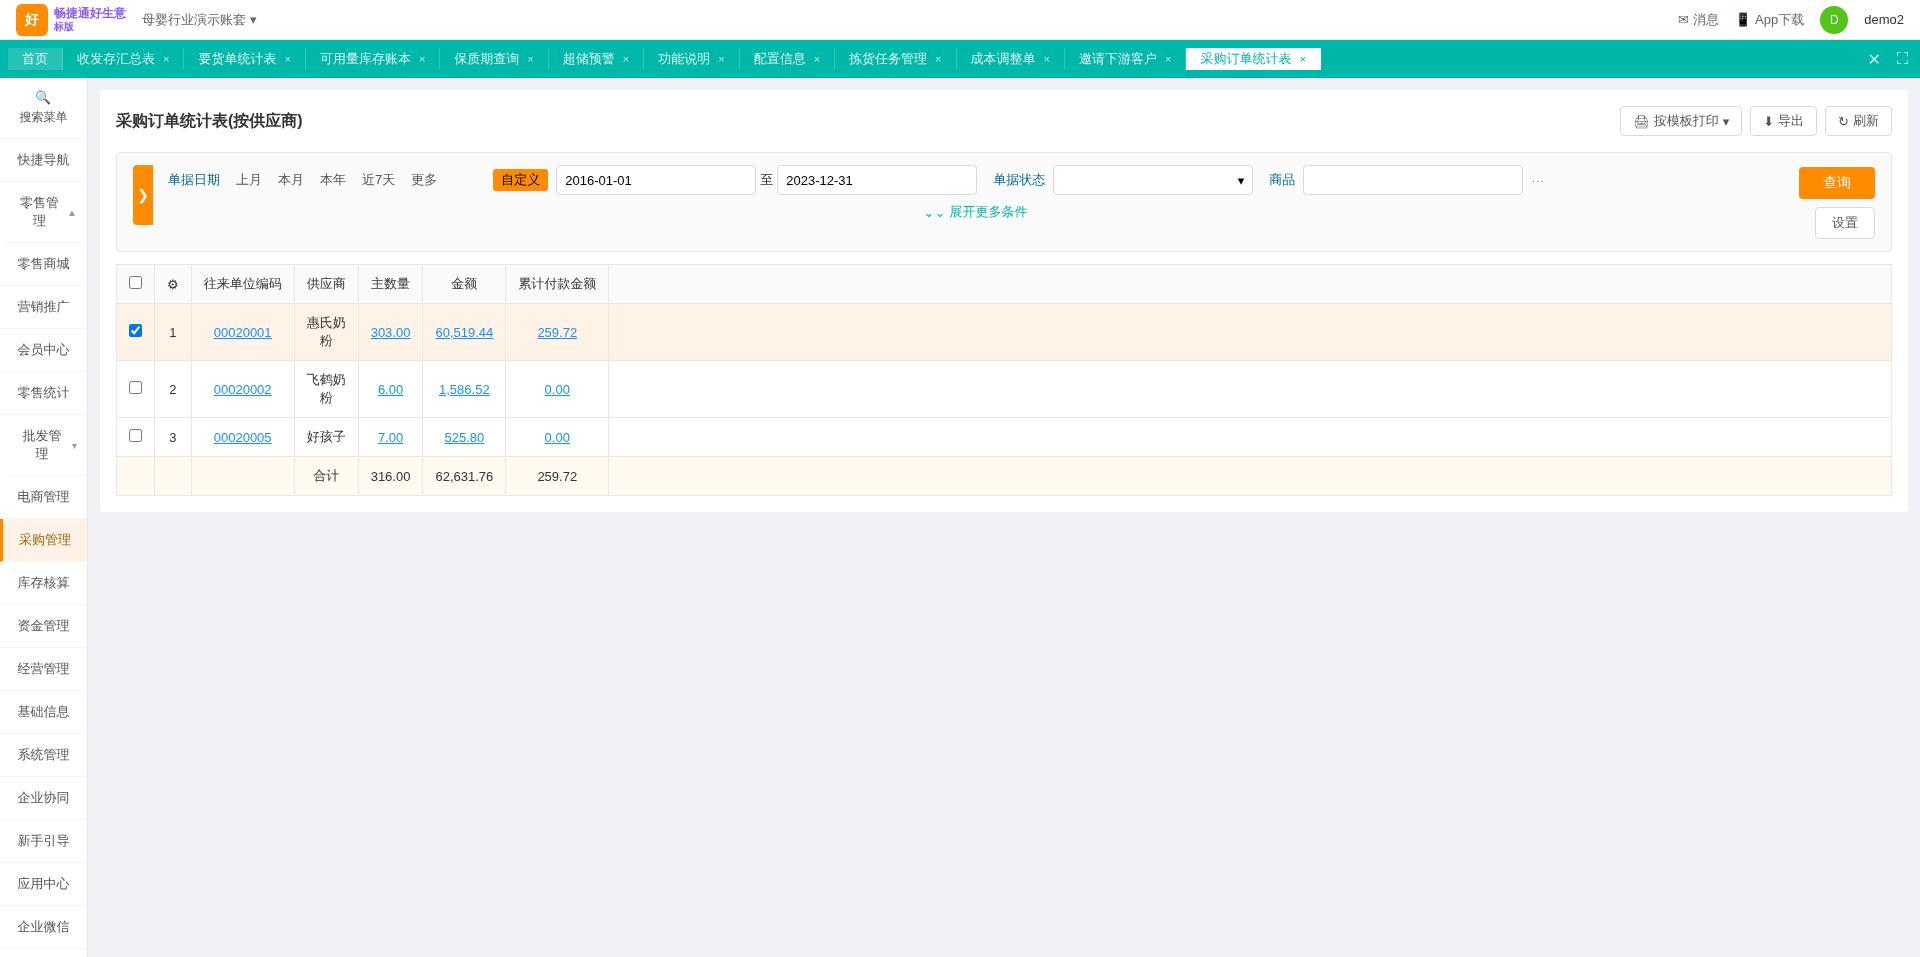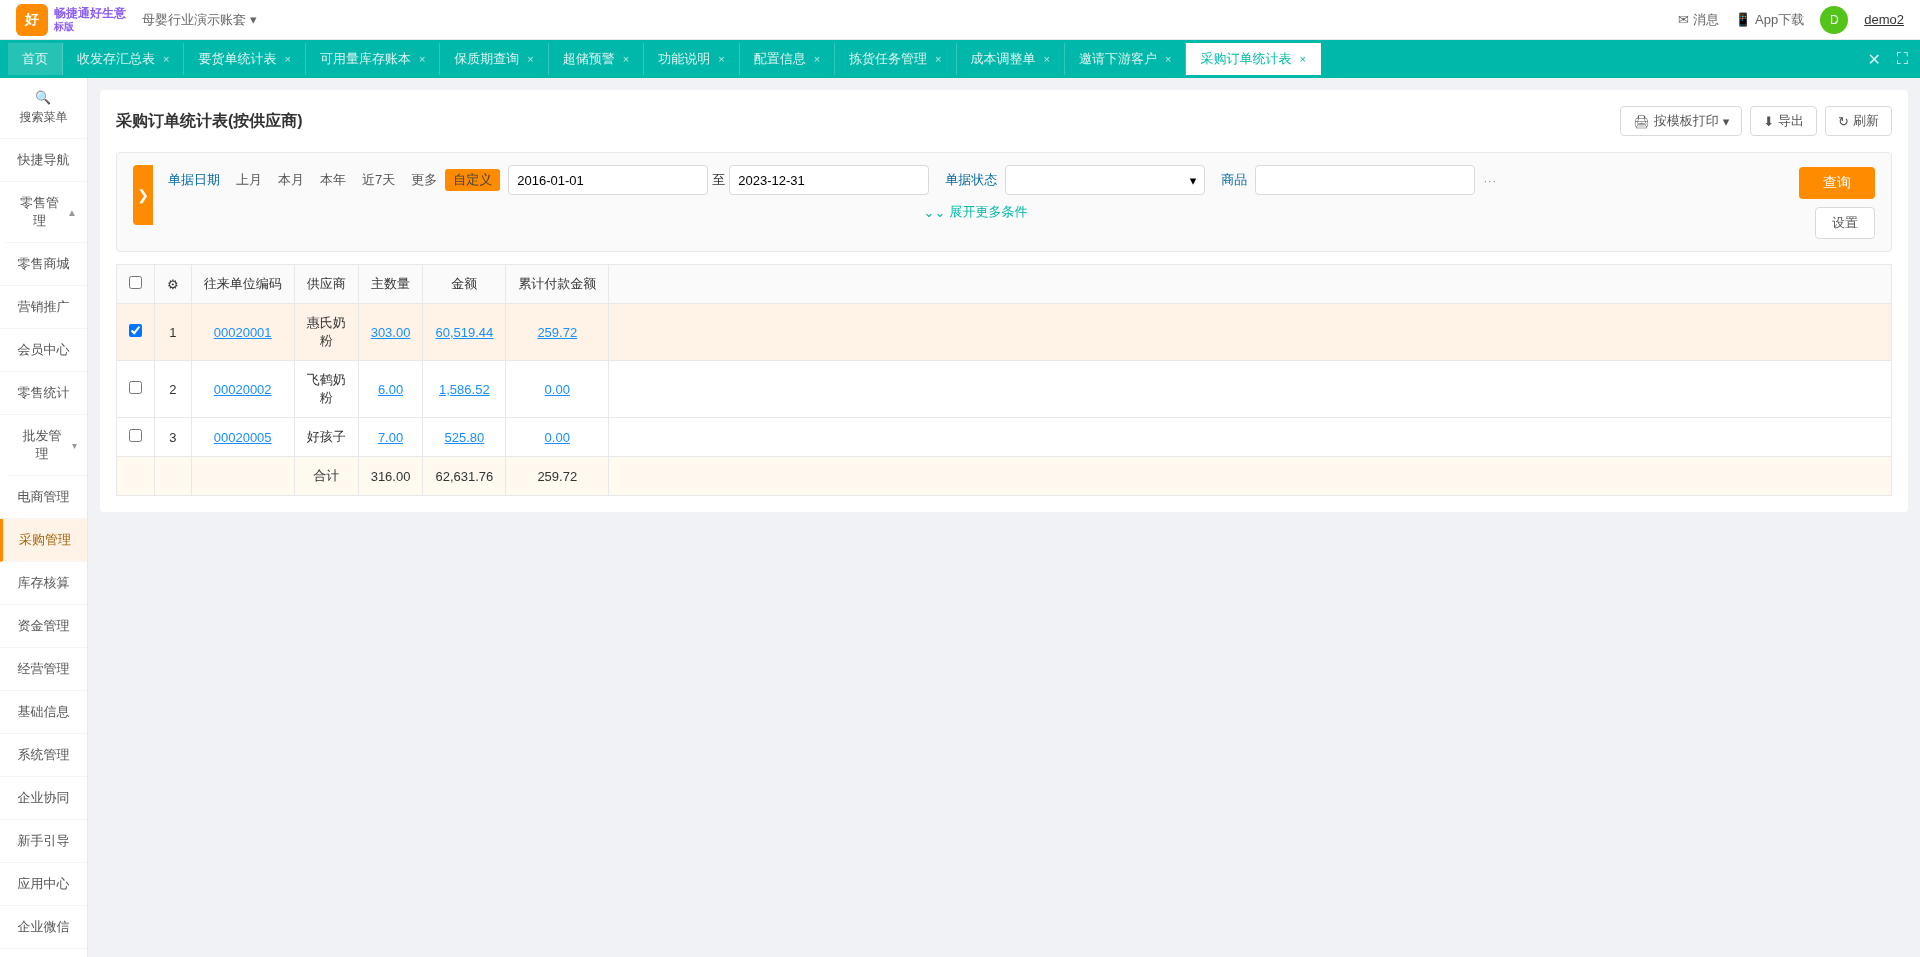--- a/index.html
+++ b/index.html
@@ -8,25 +8,25 @@
     
     .top-bar { height: 40px; background: #fff; display: flex; align-items: center; justify-content: space-between; padding: 0 16px; border-bottom: 1px solid #e8e8e8; }
     .top-bar-left { display: flex; align-items: center; gap: 8px; }
     .logo-area { display: flex; align-items: center; gap: 6px; }
     .logo-icon { width: 32px; height: 32px; background: #ff8c00; border-radius: 6px; display: flex; align-items: center; justify-content: center; color: white; font-size: 14px; font-weight: bold; }
     .logo-text { color: #8b5cf6; font-size: 12px; font-weight: bold; line-height: 1.2; }
     .workspace-selector { display: flex; align-items: center; gap: 4px; color: #666; font-size: 13px; cursor: pointer; padding: 4px 8px; border-radius: 4px; }
     .top-bar-right { display: flex; align-items: center; gap: 16px; }
     .top-bar-action { display: flex; align-items: center; gap: 4px; color: #666; font-size: 13px; cursor: pointer; }
     .avatar { width: 28px; height: 28px; background: #52c41a; border-radius: 50%; display: flex; align-items: center; justify-content: center; color: white; font-size: 12px; cursor: pointer; }
-    .username { color: #333; font-size: 13px; cursor: pointer; text-decoration: underline; }
+    .username { color: #333; font-size: 13px; cursor: pointer; }
 
     
     .nav-tabs { height: 38px; background: #00b8a9; display: flex; align-items: center; padding: 0 8px; gap: 0; overflow: hidden; }
-    .nav-tab { height: 32px; padding: 0 14px; display: flex; align-items: center; gap: 6px; color: rgba(255,255,255,0.85); font-size: 13px; cursor: pointer; white-space: nowrap; border-right: 1px solid rgba(255,255,255,0.2); }
+    .nav-tab { height: 22px; padding: 0 14px; display: flex; align-items: center; gap: 6px; color: rgba(255,255,255,0.85); font-size: 13px; cursor: pointer; white-space: nowrap; border-right: 1px solid rgba(255,255,255,0.2); }
     .nav-tab.active { background: #fff; color: #00b8a9; font-weight: 500; justify-content: space-between; }
     .nav-tab.home { background: rgba(255,255,255,0.15); }
     .nav-tab-close { font-size: 11px; color: rgba(255,255,255,0.7); margin-left: 2px; }
     .nav-tab.active .nav-tab-close { color: #00b8a9; }
     .nav-right-actions { margin-left: auto; display: flex; align-items: center; gap: 8px; }
     .nav-action-btn { color: rgba(255,255,255,0.85); font-size: 16px; cursor: pointer; padding: 4px; }
 
     
     .layout { display: flex; height: calc(957px - 40px - 38px); }
     .sidebar { width: 88px; background: #fff; border-right: 1px solid #e8e8e8; display: flex; flex-direction: column; overflow-y: auto; }
@@ -45,21 +45,21 @@
     .btn-export { height: 30px; padding: 0 12px; border: 1px solid #d9d9d9; background: #fff; border-radius: 4px; cursor: pointer; font-size: 13px; display: flex; align-items: center; gap: 4px; color: #555; }
     .btn-refresh { height: 30px; padding: 0 12px; border: 1px solid #d9d9d9; background: #fff; border-radius: 4px; cursor: pointer; font-size: 13px; display: flex; align-items: center; gap: 4px; color: #555; }
 
     
     .filter-area { background: #fafafa; border: 1px solid #e8e8e8; border-radius: 4px; padding: 12px 16px; margin-bottom: 12px; }
     .filter-row { display: flex; align-items: center; gap: 16px; flex-wrap: wrap; }
     .filter-item { display: flex; align-items: center; gap: 8px; }
     .filter-label { color: #0369a1; font-size: 13px; white-space: nowrap; }
     .filter-date-shortcuts { display: flex; }
     .date-shortcut { padding: 2px 8px; border-radius: 3px; cursor: pointer; font-size: 13px; color: #555; }
-    .date-shortcut.custom { background: #ff8c00; color: #404040; border-radius: 3px; }
+    .date-shortcut.custom { background: #ff8c00; color: #000000; border-radius: 3px; margin-left: 48px; }
     .date-range { display: flex; align-items: center; gap: 4px; font-size: 13px; color: #333; }
     .filter-select { height: 30px; padding: 0 8px; border: 1px solid #d9d9d9; border-radius: 4px; font-size: 13px; min-width: 180px; background: #fff; cursor: pointer; display: flex; align-items: center; justify-content: space-between; }
     .filter-input-text { height: 30px; padding: 0 8px; border: 1px solid #d9d9d9; border-radius: 4px; font-size: 13px; min-width: 200px; background: #fff; }
     .expand-btn { display: flex; align-items: center; gap: 4px; color: #00b8a9; font-size: 13px; cursor: pointer; justify-content: center; margin-top: 8px; }
     .btn-query { height: 32px; padding: 0 24px; background: #ff8c00; color: white; border: none; border-radius: 4px; cursor: pointer; font-size: 14px; font-weight: 500; }
     .btn-settings { height: 32px; padding: 0 16px; background: #fff; color: #555; border: 1px solid #d9d9d9; border-radius: 4px; cursor: pointer; font-size: 13px; margin-top: 4px; }
 
     
     .data-table { width: 100%; border-collapse: collapse; font-size: 13px; }
     .data-table th { background: #fafafa; border: 1px solid #e8e8e8; padding: 10px 12px; text-align: center; color: #333; font-weight: 500; white-space: nowrap; }

